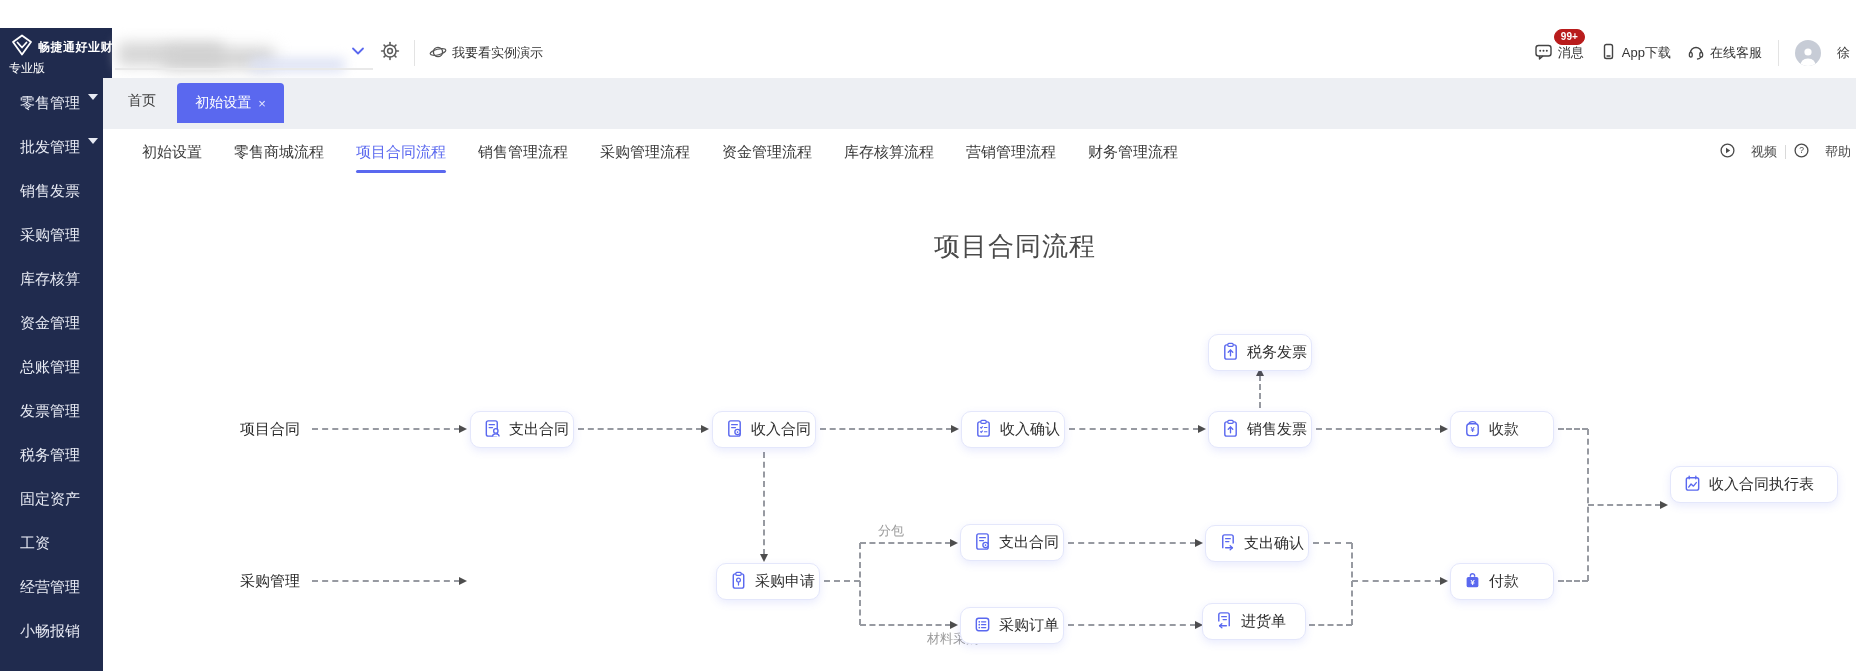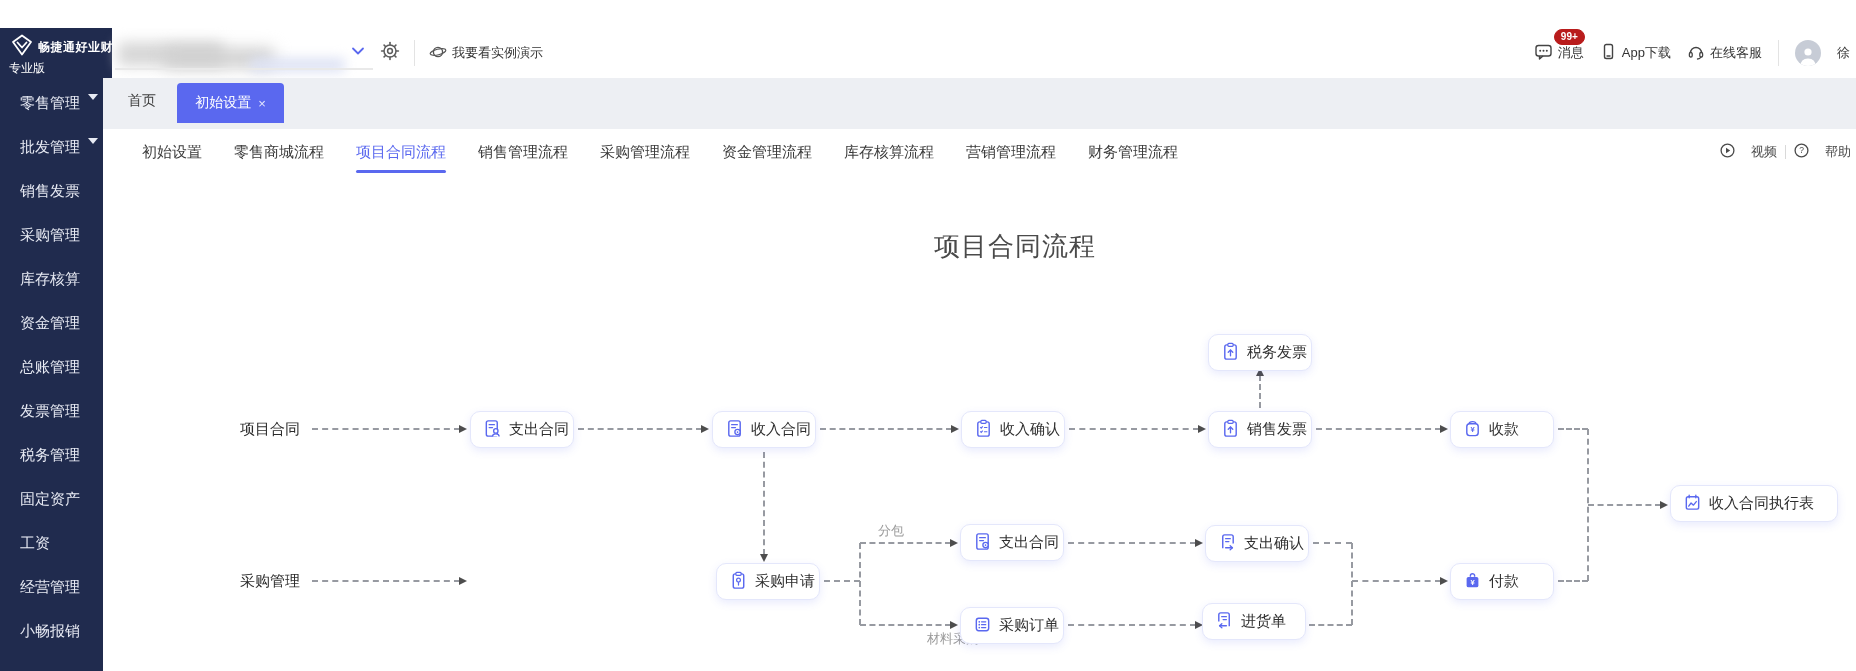--- a/index.html
+++ b/index.html
@@ -351,21 +351,21 @@
   <span>税务发票</span>
 </div>
 <div class="node" style="left:1450px;top:411px;">
   <span><svg width="19" height="19" viewBox="0 0 20 20">
         <rect x="4" y="5" width="12" height="12.5" rx="3" fill="none" stroke="#5a68ef" stroke-width="1.5"></rect>
         <path d="M6.5 5 Q6.5 2.8 10 2.8 Q13.5 2.8 13.5 5" fill="none" stroke="#5a68ef" stroke-width="1.5"></path>
         <text x="10" y="14.2" text-anchor="middle" font-size="8" fill="#5a68ef" font-family="Liberation Sans,sans-serif" font-weight="bold">¥</text>
       </svg></span>
   <span>收款</span>
 </div>
-<div class="node wide" style="left:1670px;top:485px;">
+<div class="node wide" style="left:1670px;top:466px;">
   <span><svg width="19" height="19" viewBox="0 0 20 20">
         <rect x="3.5" y="4" width="13" height="13" rx="2" fill="none" stroke="#5a68ef" stroke-width="1.5"></rect>
         <line x1="6.5" y1="2.2" x2="6.5" y2="5" stroke="#5a68ef" stroke-width="1.4" stroke-linecap="round"></line>
         <line x1="13.5" y1="2.2" x2="13.5" y2="5" stroke="#5a68ef" stroke-width="1.4" stroke-linecap="round"></line>
         <polyline points="6,13.8 8.5,10.5 11,12.8 14,9" fill="none" stroke="#5a68ef" stroke-width="1.4" stroke-linecap="round" stroke-linejoin="round"></polyline>
       </svg></span>
   <span>收入合同执行表</span>
 </div>
 <div class="node" style="left:716px;top:563px;">
   <span><svg width="19" height="19" viewBox="0 0 20 20">

